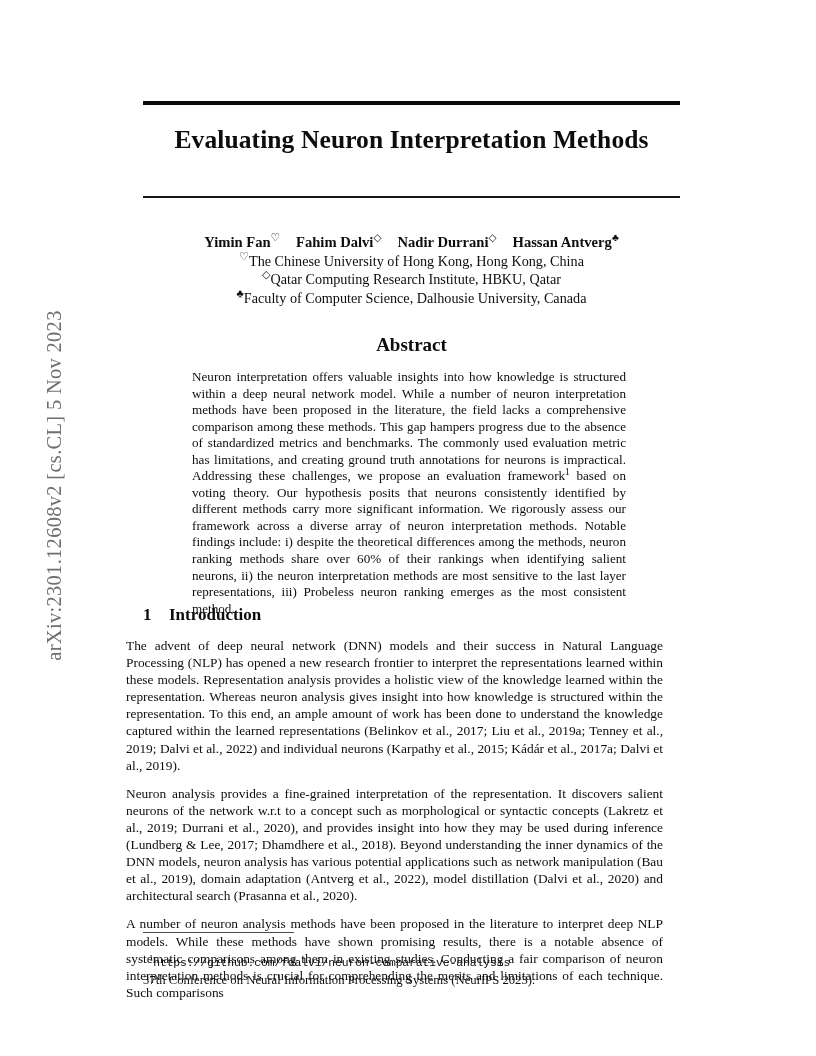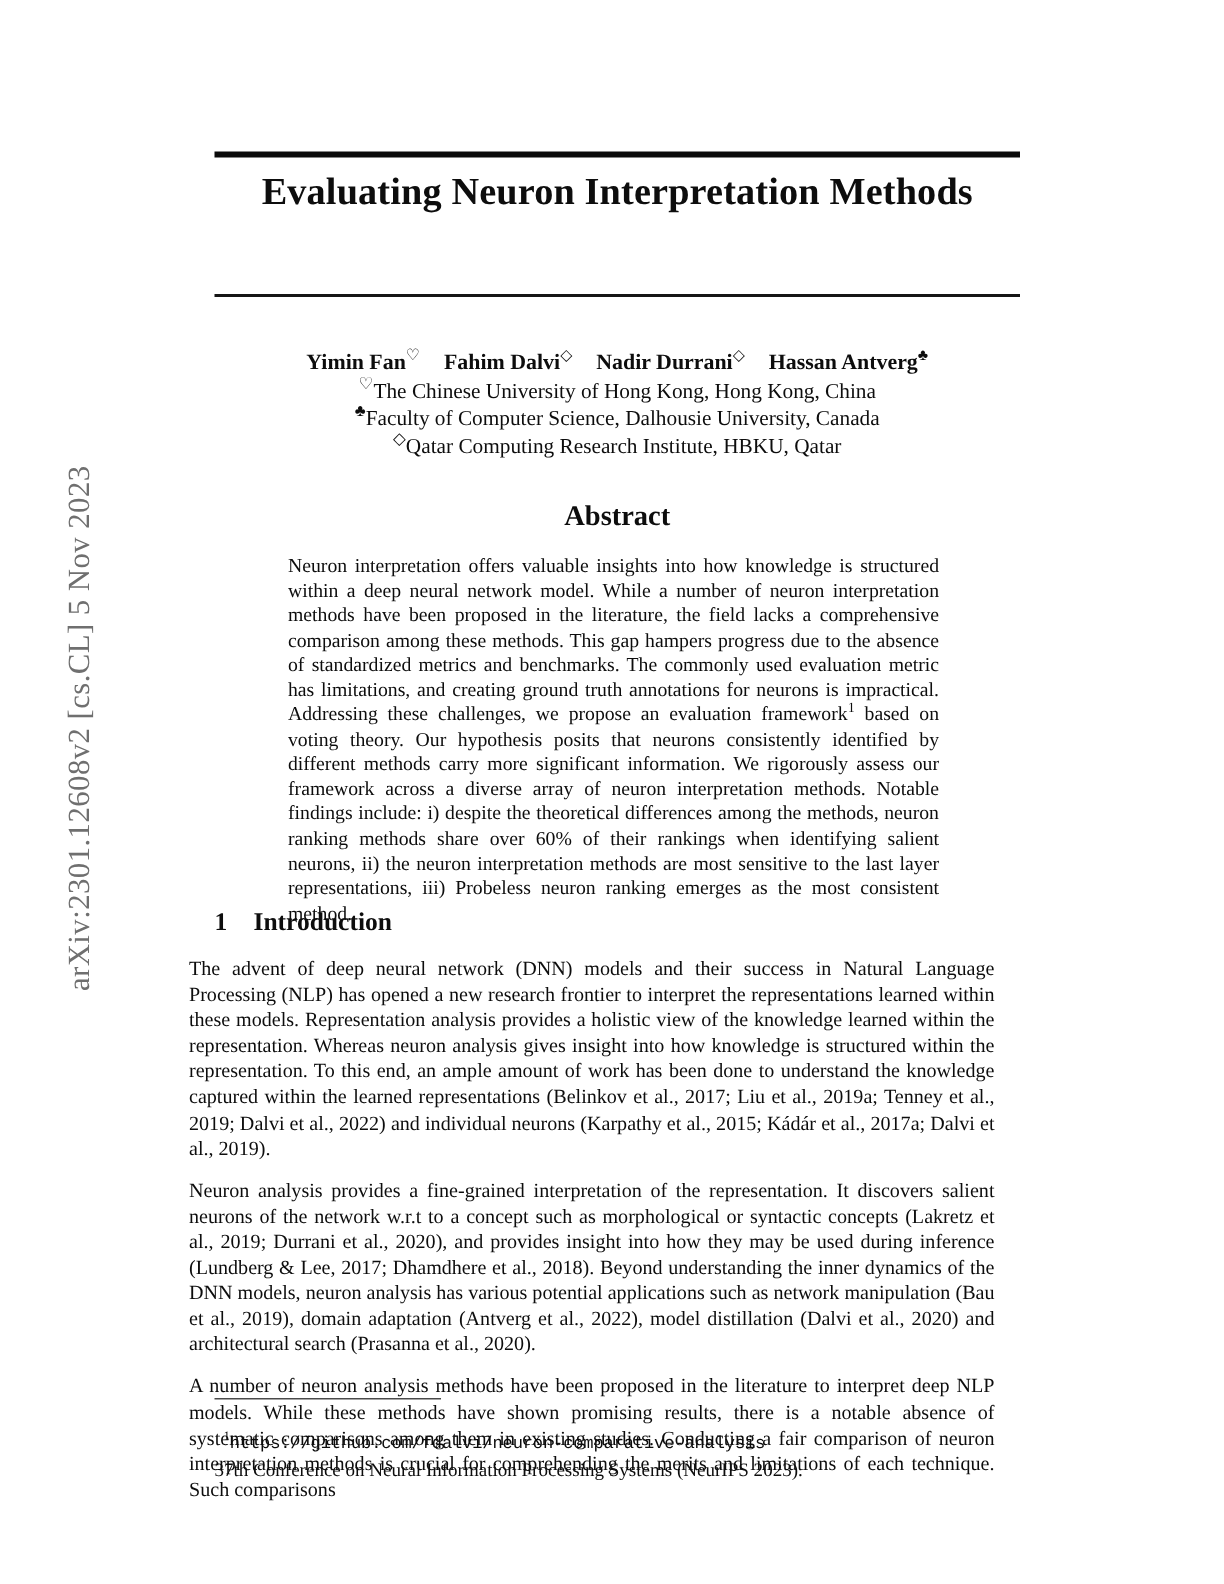--- a/index.html
+++ b/index.html
@@ -46,21 +46,21 @@
     position: absolute;
     left: 143px;
     top: 196px;
     width: 537px;
     height: 2px;
     background: #151515;
   }
   .title {
     position: absolute;
     left: 143px;
-    top: 112px;
+    top: 124px;
     width: 537px;
     text-align: center;
     font-size: 25.5px;
     font-weight: bold;
     line-height: 31px;
     letter-spacing: 0.1px;
   }
   .title .line2 { display: block; }
 
   
@@ -193,22 +193,22 @@
 
   <div class="title">
     <span>Evaluating Neuron Interpretation Methods</span>
   </div>
 
   <div class="authors">
     <div class="names">
       <span>Yimin Fan</span><sup class="sym">♡</sup><span class="gap"></span><span>Fahim Dalvi</span><sup class="sym">◇</sup><span class="gap"></span><span>Nadir Durrani</span><sup class="sym">◇</sup><span class="gap"></span><span>Hassan Antverg</span><sup class="sym">♣</sup>
     </div>
     <span class="aff"><span class="lead">♡</span><span>The Chinese University of Hong Kong, Hong Kong, China</span></span>
+    <span class="aff"><span class="lead">◇</span><span>Qatar Computing Research Institute, HBKU, Qatar</span></span>
     <span class="aff"><span class="lead">♣</span><span>Faculty of Computer Science, Dalhousie University, Canada</span></span>
-    <span class="aff"><span class="lead">◇</span><span>Qatar Computing Research Institute, HBKU, Qatar</span></span>
   </div>
 
   <div class="abstract-head">Abstract</div>
   <div class="abstract-body"><span>Neuron interpretation offers valuable insights into how knowledge is structured within a deep neural network model. While a number of neuron interpretation methods have been proposed in the literature, the field lacks a comprehensive comparison among these methods. This gap hampers progress due to the absence of standardized metrics and benchmarks. The commonly used evaluation metric has limitations, and creating ground truth annotations for neurons is impractical. Addressing these challenges, we propose an evaluation framework</span><sup class="sym">1</sup><span> based on voting theory. Our hypothesis posits that neurons consistently identified by different methods carry more significant information. We rigorously assess our framework across a diverse array of neuron interpretation methods. Notable findings include: i) despite the theoretical differences among the methods, neuron ranking methods share over 60% of their rankings when identifying salient neurons, ii) the neuron interpretation methods are most sensitive to the last layer representations, iii) Probeless neuron ranking emerges as the most consistent method.</span></div>
 
   <div class="section-head"><span class="num">1</span><span>Introduction</span></div>
 
   <div class="body-col">
     <p>The advent of deep neural network (DNN) models and their success in Natural Language Processing (NLP) has opened a new research frontier to interpret the representations learned within these models. Representation analysis provides a holistic view of the knowledge learned within the representation. Whereas neuron analysis gives insight into how knowledge is structured within the representation. To this end, an ample amount of work has been done to understand the knowledge captured within the learned representations (Belinkov et al., 2017; Liu et al., 2019a; Tenney et al., 2019; Dalvi et al., 2022) and individual neurons (Karpathy et al., 2015; Kádár et al., 2017a; Dalvi et al., 2019).</p>
     <p>Neuron analysis provides a fine-grained interpretation of the representation. It discovers salient neurons of the network w.r.t to a concept such as morphological or syntactic concepts (Lakretz et al., 2019; Durrani et al., 2020), and provides insight into how they may be used during inference (Lundberg &amp; Lee, 2017; Dhamdhere et al., 2018). Beyond understanding the inner dynamics of the DNN models, neuron analysis has various potential applications such as network manipulation (Bau et al., 2019), domain adaptation (Antverg et al., 2022), model distillation (Dalvi et al., 2020) and architectural search (Prasanna et al., 2020).</p>

